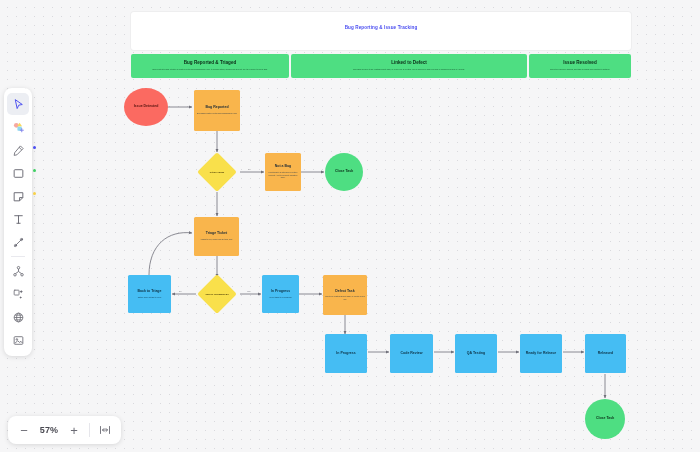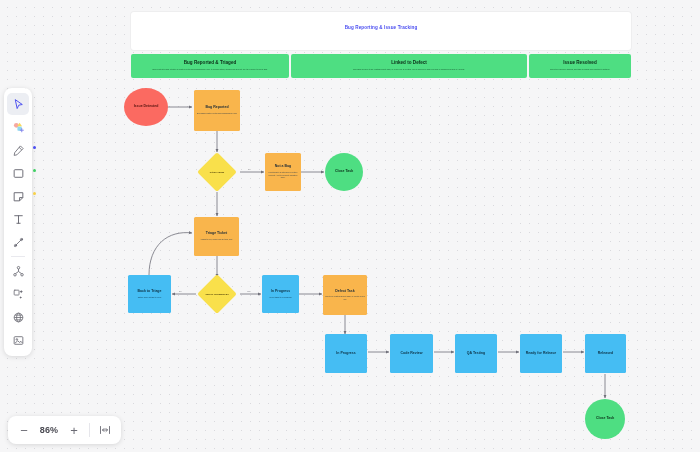--- a/index.html
+++ b/index.html
@@ -314,21 +314,21 @@
     <svg width="13" height="13" viewBox="0 0 24 24" fill="none" stroke="#6b6b74" stroke-width="1.6" stroke-linejoin="round">
       <rect x="4" y="5" width="16" height="14" rx="1.6"></rect>
       <circle cx="9" cy="10" r="1.4"></circle>
       <path d="M5.5 17 L10.5 12.5 L14 15.5 L16.5 13.5 L19 16.5"></path>
     </svg>
   </div>
 </div>
 
 <div id="zoombar">
   <div class="zbtn">−</div>
-  <div id="zoomval">86%</div>
+  <div id="zoomval">57%</div>
   <div class="zbtn">+</div>
   <div class="zsep"></div>
   <div class="zbtn">
     <svg width="12" height="12" viewBox="0 0 24 24" fill="none" stroke="#6b6b74" stroke-width="1.8" stroke-linecap="round" stroke-linejoin="round">
       <path d="M3 5 V19 M21 5 V19"></path>
       <path d="M7 12 H17"></path>
       <path d="M10 9 L7 12 L10 15"></path>
       <path d="M14 9 L17 12 L14 15"></path>
     </svg>
   </div>

